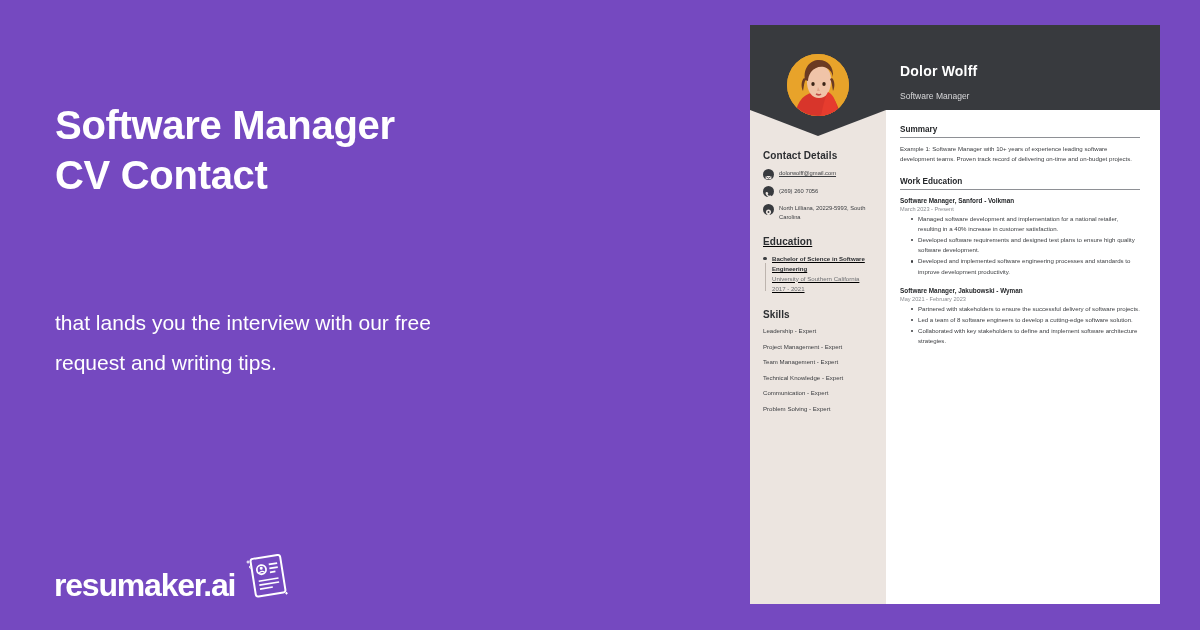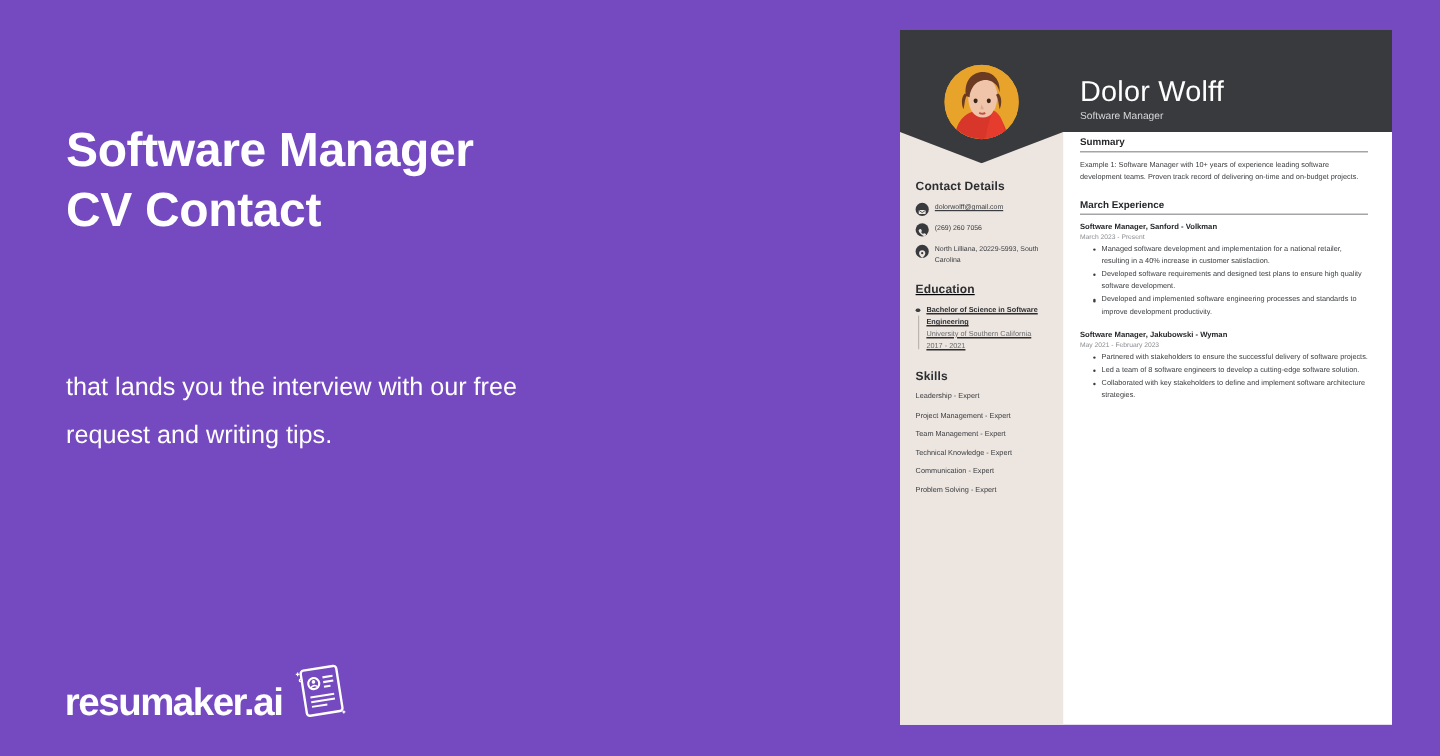--- a/index.html
+++ b/index.html
@@ -46,21 +46,21 @@
     background:#383a3e;
   }
   .cv-chevron { position:absolute; left:0; top:85px; width:136px; height:26px; }
   .avatar {
     position:absolute; left:37px; top:29px;
     width:62px; height:62px; border-radius:50%;
     overflow:hidden; background:#e8a32a;
   }
   .cv-name {
     position:absolute; left:150px; top:38px;
-    font-size:24px; color:#ffffff; font-weight:400; letter-spacing:0.2px;
+    font-size:14px; color:#ffffff; font-weight:700; letter-spacing:0.2px;
   }
   .cv-role {
     position:absolute; left:150px; top:66px;
     font-size:8.5px; color:#d8d8da; font-weight:400;
   }
 
   
   .side-body { position:absolute; left:13px; top:125px; width:112px; }
   .side-h {
     font-size:10px; color:#2c2e31; font-weight:700;
@@ -85,21 +85,21 @@
     position:absolute; left:1.5px; top:9px; bottom:2px;
     width:0.8px; background:#bdb4ae;
   }
   .edu-txt { font-size:6.1px; line-height:1.62; color:#3b3d40; }
   .edu-txt .b { font-weight:700; color:#2c2e31; }
   .edu-txt .g { color:#6b6d70; }
 
   .skill { font-size:6.1px; color:#3b3d40; margin-bottom:8.5px; }
 
   
-  .main-body { position:absolute; left:150px; top:89px; width:240px; }
+  .main-body { position:absolute; left:150px; top:100px; width:240px; }
   .sec { margin-bottom:12px; }
   .sec-h {
     font-size:8.2px; font-weight:700; color:#25272a;
     padding-bottom:3px; border-bottom:1.3px solid #8e9095;
     margin-bottom:6px;
   }
   .para { font-size:6.1px; color:#3b3d40; line-height:1.72; }
   .job { margin-bottom:9px; }
   .job-title { font-size:6.4px; font-weight:700; color:#25272a; line-height:1.5; }
   .job-date { font-size:5.6px; color:#8a8c90; margin-bottom:2px; }
@@ -244,21 +244,21 @@
   </div>
 
   <div class="main-body">
 
     <div class="sec">
       <div class="sec-h">Summary</div>
       <div class="para">Example 1: Software Manager with 10+ years of experience leading software development teams. Proven track record of delivering on-time and on-budget projects.</div>
     </div>
 
     <div class="sec">
-      <div class="sec-h">March Experience</div>
+      <div class="sec-h">Work Education</div>
 
       <div class="job">
         <div class="job-title">Software Manager, Sanford - Volkman</div>
         <div class="job-date">March 2023 - Present</div>
         <ul class="blist">
           <li>Managed software development and implementation for a national retailer, resulting in a 40% increase in customer satisfaction.</li>
           <li>Developed software requirements and designed test plans to ensure high quality software development.</li>
           <li>Developed and implemented software engineering processes and standards to improve development productivity.</li>
         </ul>
       </div>

